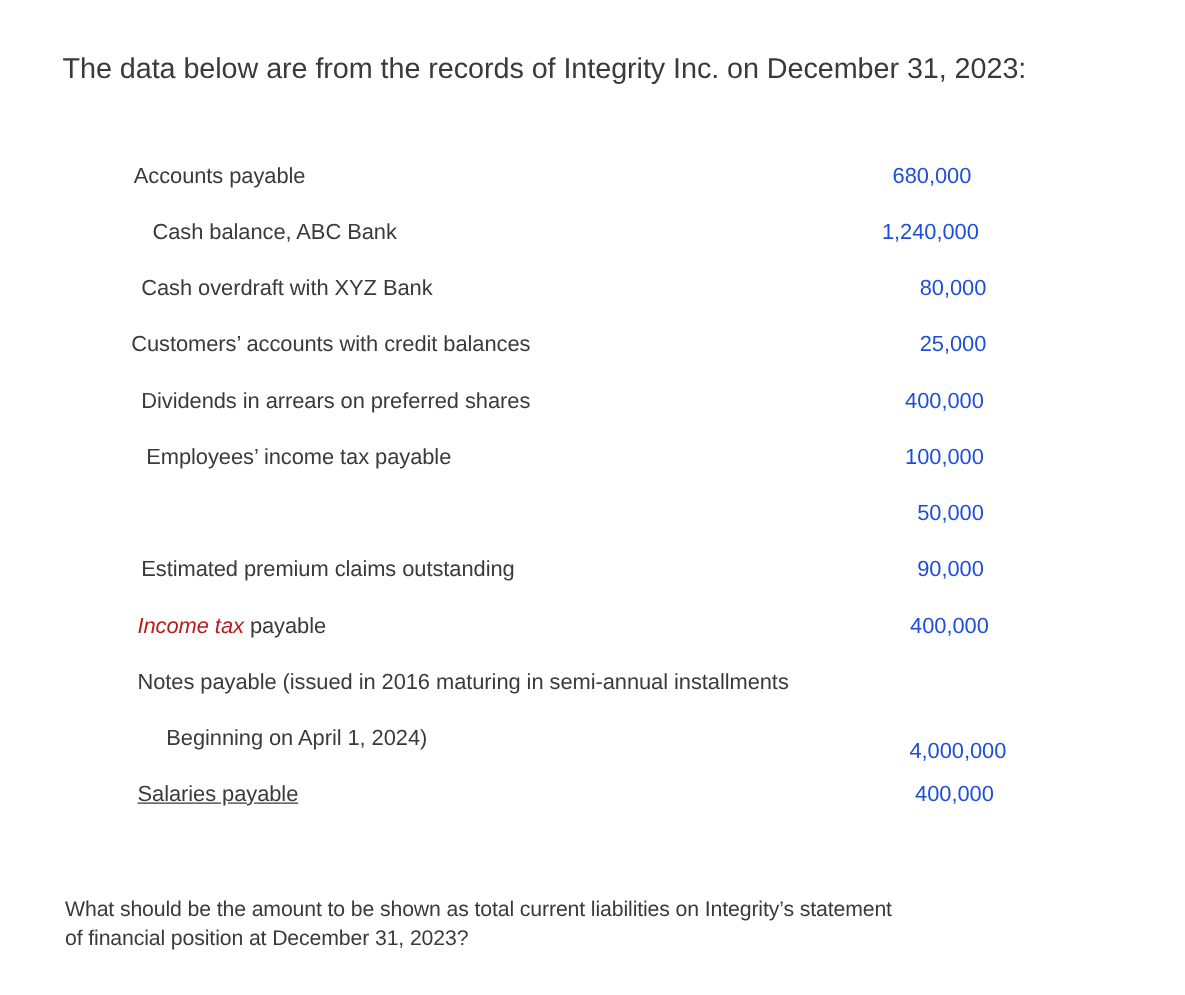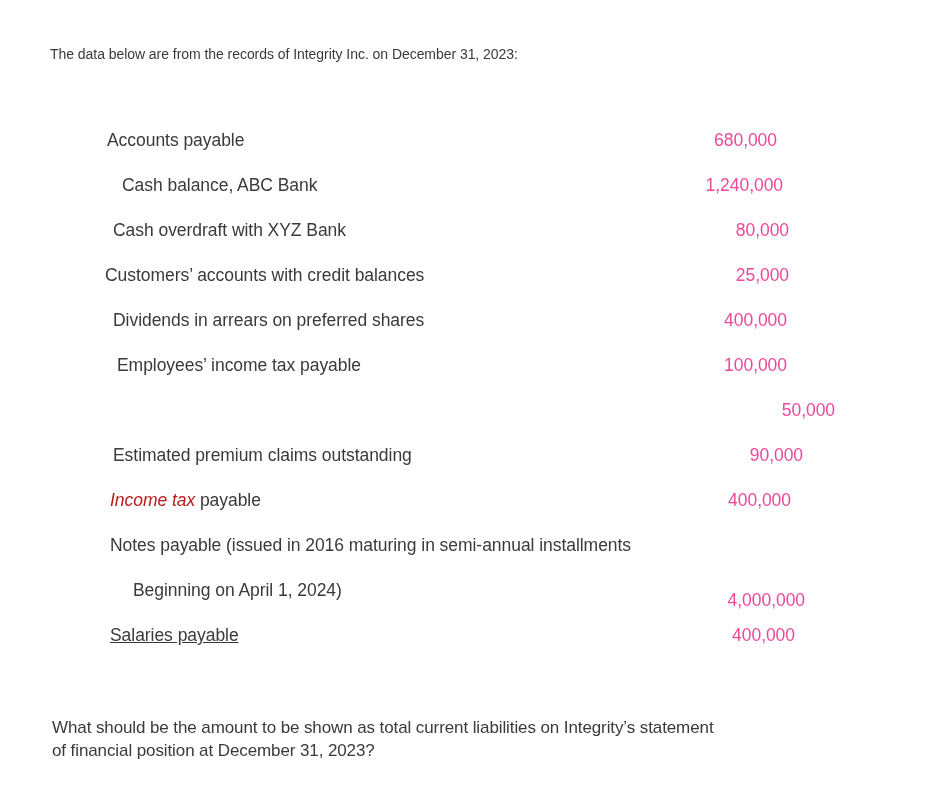--- a/index.html
+++ b/index.html
@@ -22,21 +22,21 @@
     position: absolute;
     inset: 0;
     background: #ffffff;
   }
 
   
   .intro {
     position: absolute;
     left: 50px;
     top: 41px;
-    font-size: 14px;
+    font-size: 23px;
     line-height: 26px;
     color: #3a3a3a;
     white-space: nowrap;
     letter-spacing: -0.05px;
   }
 
   
   .data-list {
     position: absolute;
     left: 0;
@@ -55,21 +55,21 @@
     line-height: 26px;
     color: #3a3a3a;
     white-space: nowrap;
     letter-spacing: -0.05px;
   }
   .data-row .amount {
     position: absolute;
     top: 0;
     font-size: 17.5px;
     line-height: 26px;
-    color: #ec4899;
+    color: #1d4ed8;
     white-space: nowrap;
     text-align: right;
     letter-spacing: -0.05px;
   }
 
   
   .faded {
     color: #b91c1c;
     font-style: italic;
   }
@@ -116,25 +116,25 @@
       </div>
       <div class="data-row">
         <div class="label" style="left: 113px;">Dividends in arrears on preferred shares</div>
         <div class="amount" style="left: 0px; width: 787px;">400,000</div>
       </div>
       <div class="data-row">
         <div class="label" style="left: 117px;">Employees’ income tax payable</div>
         <div class="amount" style="left: 0px; width: 787px;">100,000</div>
       </div>
       <div class="data-row">
-        <div class="amount" style="left: 0px; width: 787px; padding-left: 48px;">50,000</div>
+        <div class="amount" style="left: 0px; width: 787px;">50,000</div>
       </div>
       <div class="data-row">
         <div class="label" style="left: 113px;">Estimated premium claims outstanding</div>
-        <div class="amount" style="left: 16px; width: 787px;">90,000</div>
+        <div class="amount" style="left: 0px; width: 787px;">90,000</div>
       </div>
       <div class="data-row">
         <div class="label" style="left: 110px;"><span class="faded">Income tax</span><span> payable</span></div>
         <div class="amount" style="left: 0px; width: 791px;">400,000</div>
       </div>
       <div class="data-row">
         <div class="label" style="left: 110px;">Notes payable (issued in 2016 maturing in semi-annual installments</div>
       </div>
       <div class="data-row">
         <div class="label" style="left: 133px;">Beginning on April 1, 2024)</div>

